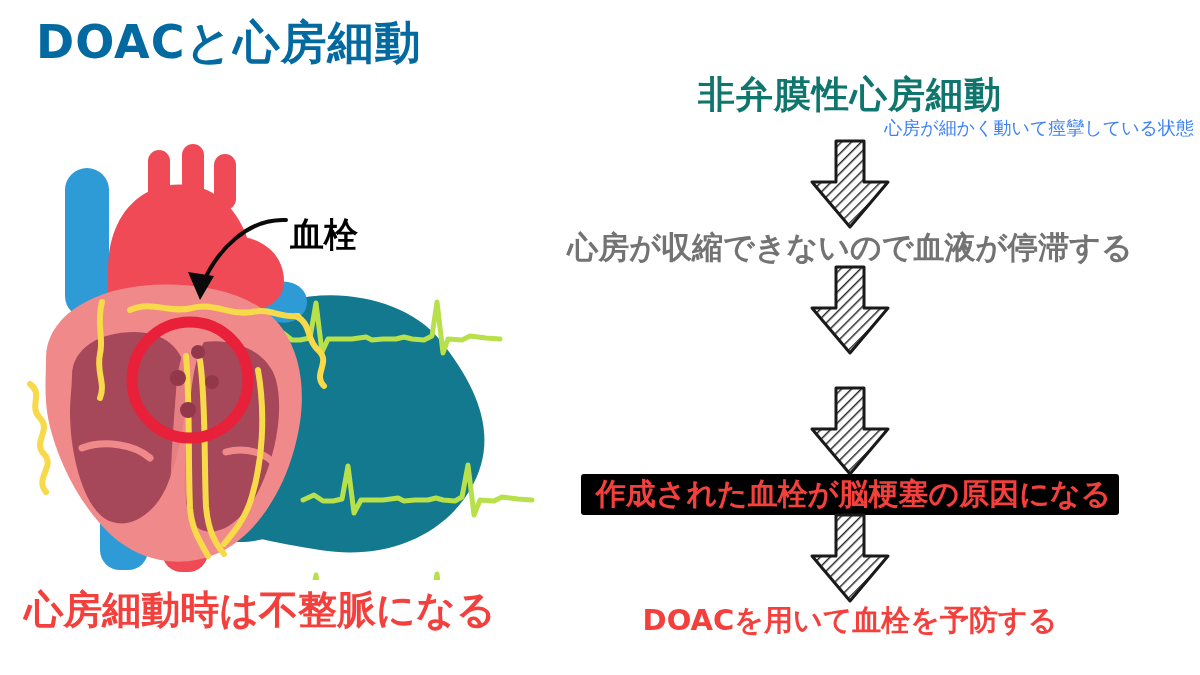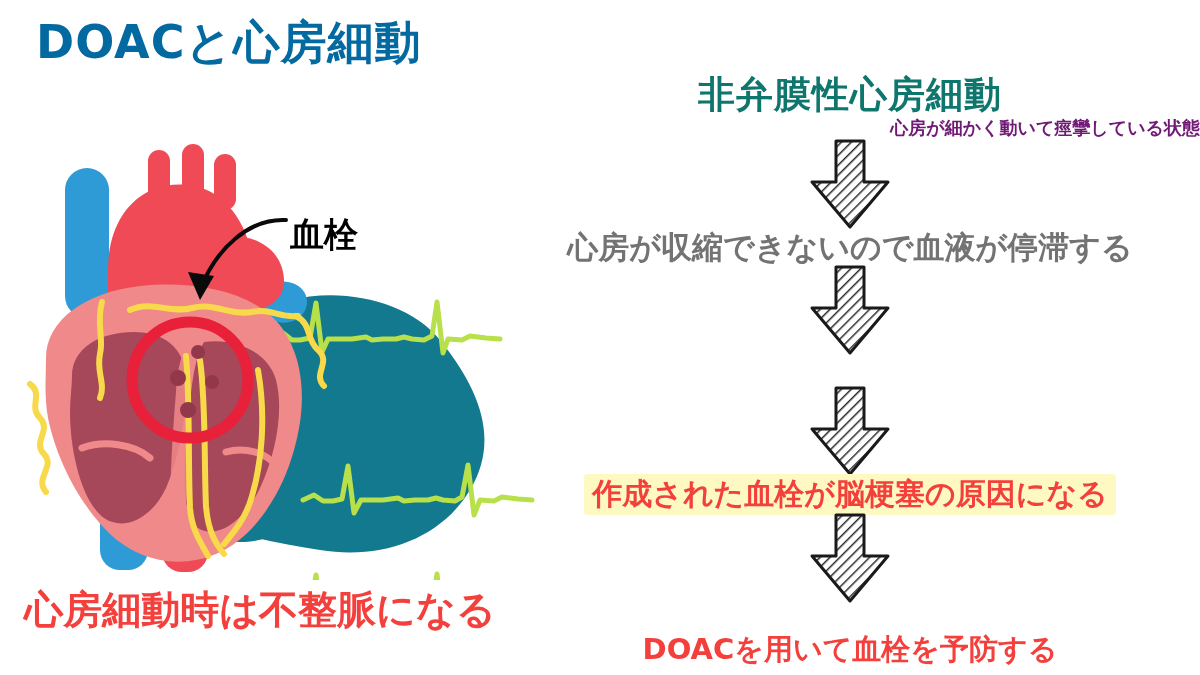--- a/index.html
+++ b/index.html
@@ -86,51 +86,52 @@
     font-weight: 700;
     color: #0f766e;
     letter-spacing: 1px;
   }
 
   #flow-subtitle {
     position: absolute;
     left: 0;
     width: 700px;
     text-align: right;
+    padding-right: 6px;
     box-sizing: border-box;
     top: 56px;
     font-size: 18px;
-    font-weight: 700;
-    color: #701a75;
+    font-weight: 400;
+    color: #3b82f6;
     white-space: nowrap;
   }
 
   .flow-step {
     position: absolute;
     left: 0;
     width: 700px;
     text-align: center;
     white-space: nowrap;
     font-size: 31px;
     font-weight: 700;
     color: #737373;
   }
   .flow-step.step2 { top: 167px; }
   .flow-step.step3 { top: 288px; font-size: 32px; }
-  .flow-step.step5 { top: 570px; font-size: 29px; color: #f4403c; font-weight: 700; }
+  .flow-step.step5 { top: 541px; font-size: 29px; color: #f4403c; font-weight: 700; }
 
   .flow-step.step4 {
     top: 414px;
     font-size: 30px;
     font-weight: 700;
     color: #f4403c;
   }
   .flow-step.step4 .hl {
-    background: #fef9c3;
-    padding: 2px 8px 4px 8px;
+    background: #000000;
+    padding: 2px 8px 4px 15px;
     border-radius: 3px;
     box-decoration-break: clone;
   }
 
   
   .arrow {
     position: absolute;
     left: 295px;
     width: 110px;
     height: 92px;

